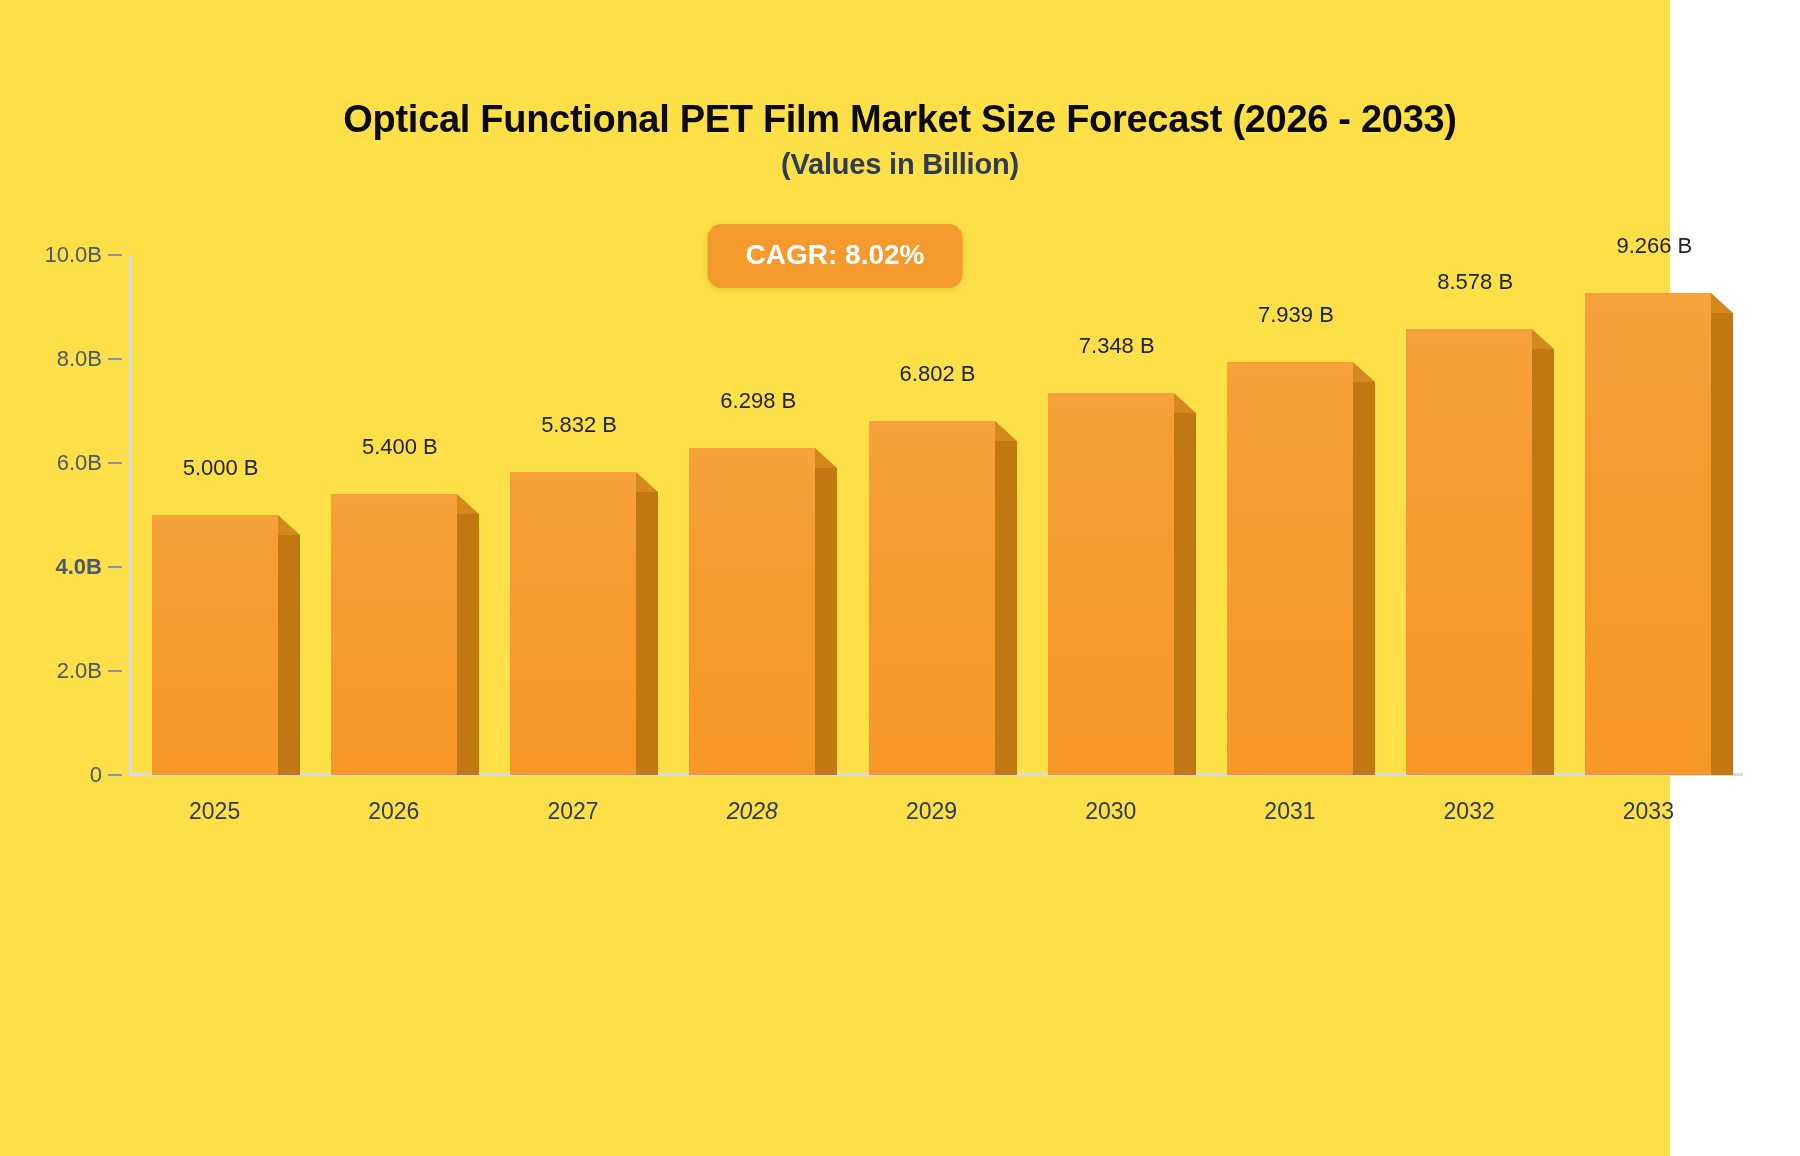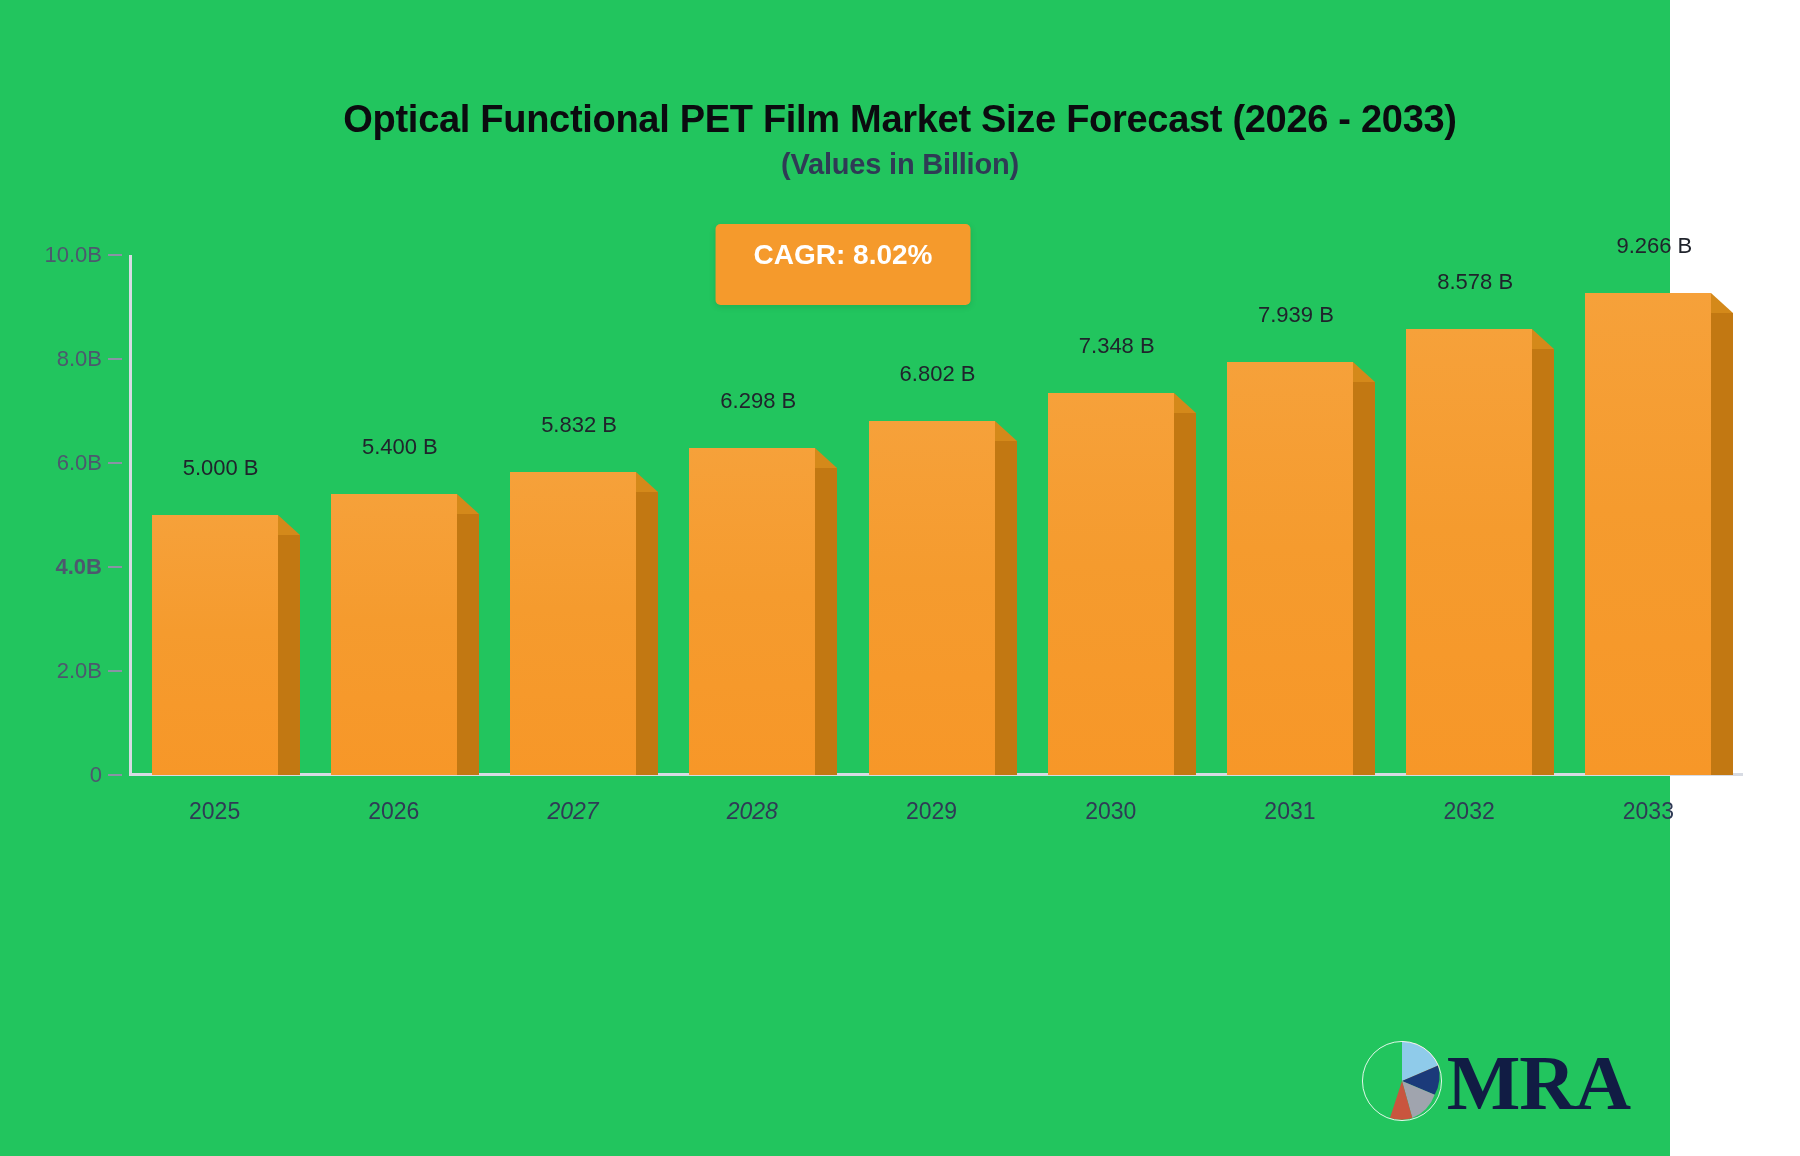--- a/index.html
+++ b/index.html
@@ -7,21 +7,21 @@
     width: 1800px;
     height: 1156px;
     background: #ffffff;
     font-family: "Liberation Sans", sans-serif;
     overflow: hidden;
   }
   .page {
     position: relative;
     width: 1670px;
     height: 1156px;
-    background: #22c55e;
+    background: #fde047;
   }
 
   
   .title {
     position: absolute;
     top: 98px;
     left: 0;
     width: 1800px;
     text-align: center;
     font-size: 38px;
@@ -45,25 +45,24 @@
   
   .cagr-badge {
     position: absolute;
     top: 224px;
     left: 50%;
     transform: translateX(-50%);
     background: #f59a2c;
     color: #ffffff;
     font-size: 28px;
     font-weight: 700;
-    padding: 15px 38px 34px 38px;
-    border-radius: 5px;
+    padding: 15px 38px 17px 38px;
+    border-radius: 14px;
     box-shadow: 0 2px 6px rgba(0,0,0,0.10);
     white-space: nowrap;
-    margin-left: 8px;
   }
 
   
   
   .plot {
     position: absolute;
     left: 130px;
     top: 255px;
     width: 1613px;
     height: 520px;
@@ -225,43 +224,29 @@
       </div>
       <div class="bar-group" style="left: 1455.39px; width: 126px; height: 481.832px;">
         <div class="bar-front" style="height: 481.832px;"></div>
         <div class="bar-side" style="left: 126px; height: 461.832px;"></div>
         <div style="position: absolute; left: 126px; bottom: 461.832px; width: 0px; height: 0px; border-bottom: 20px solid rgb(212, 137, 26); border-right: 22px solid transparent;"></div>
       </div>
     </div>
   <div id="xticks">
       <div class="xtick-label" style="left: 114.611px;">2025</div>
       <div class="xtick-label" style="left: 293.833px; text-align: center;">2026</div>
-      <div class="xtick-label" style="left: 473.056px; font-style: italic;">2027</div>
+      <div class="xtick-label" style="left: 473.056px;">2027</div>
       <div class="xtick-label" style="left: 652.278px; font-style: italic;">2028</div>
       <div class="xtick-label" style="left: 831.5px;">2029</div>
       <div class="xtick-label" style="left: 1010.72px;">2030</div>
       <div class="xtick-label" style="left: 1189.94px;">2031</div>
       <div class="xtick-label" style="left: 1369.17px;">2032</div>
       <div class="xtick-label" style="left: 1548.39px;">2033</div>
     </div>
 
-  <div class="logo">
-    <span>
-      <svg width="86" height="86" viewBox="0 0 100 100" aria-hidden="true">
-        <path d="M50 50 L50 4 A46 46 0 1 0 50 96 A46 46 0 0 1 50 4 Z" fill="#F5A02E"></path>
-        <path d="M50 50 L50 4 A46 46 0 0 1 93 34 Z" fill="#F5A02E"></path>
-        <path d="M50 50 L50 4 A46 46 0 0 1 92 32 L50 50 Z" fill="#8FCBEA"></path>
-        <path d="M50 50 L92 32 A46 46 0 0 1 88 66 Z" fill="#1B3A7A"></path>
-        <path d="M50 50 L88 66 A46 46 0 0 1 62 93 Z" fill="#A0A4AE"></path>
-        <path d="M50 50 L62 93 A46 46 0 0 1 36 93 Z" fill="#C9553E"></path>
-        <circle cx="50" cy="50" r="46" fill="none" stroke="#ffffff" stroke-width="1"></circle>
-      </svg>
-    </span>
-    <span class="logo-text">MRA</span>
-  </div>
 
 <div class="bar-value" style="left: 90.6111px; top: 455px;">5.000 B</div>
     <div class="bar-value" style="left: 269.833px; top: 434.2px;">5.400 B</div>
     <div class="bar-value" style="left: 449.056px; top: 411.736px;">5.832 B</div>
     <div class="bar-value" style="left: 628.278px; top: 387.504px;">6.298 B</div>
     <div class="bar-value" style="left: 807.5px; top: 361.296px;">6.802 B</div>
     <div class="bar-value" style="left: 986.722px; top: 332.904px;">7.348 B</div>
     <div class="bar-value" style="left: 1165.94px; top: 302.172px;">7.939 B</div>
     <div class="bar-value" style="left: 1345.17px; top: 268.944px;">8.578 B</div>
     <div class="bar-value" style="left: 1524.39px; top: 233.168px;">9.266 B</div>

